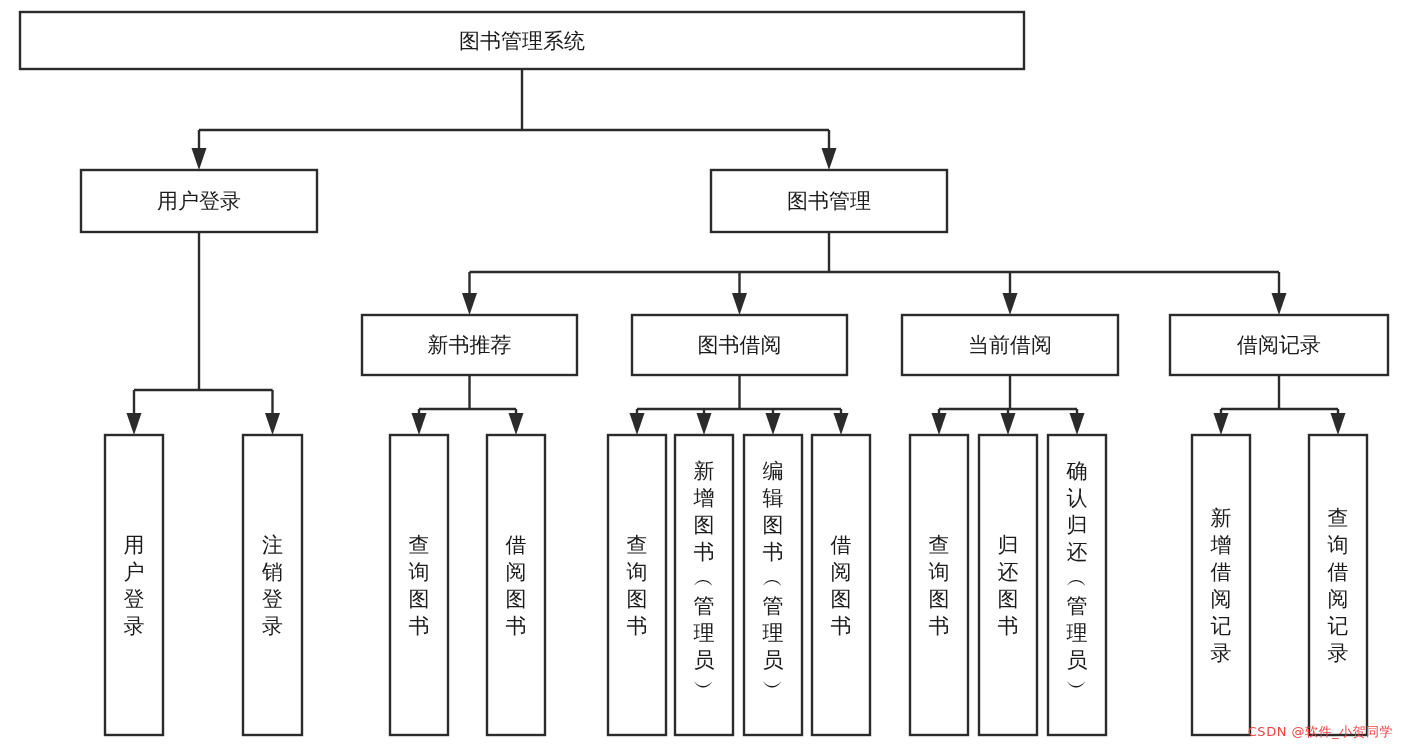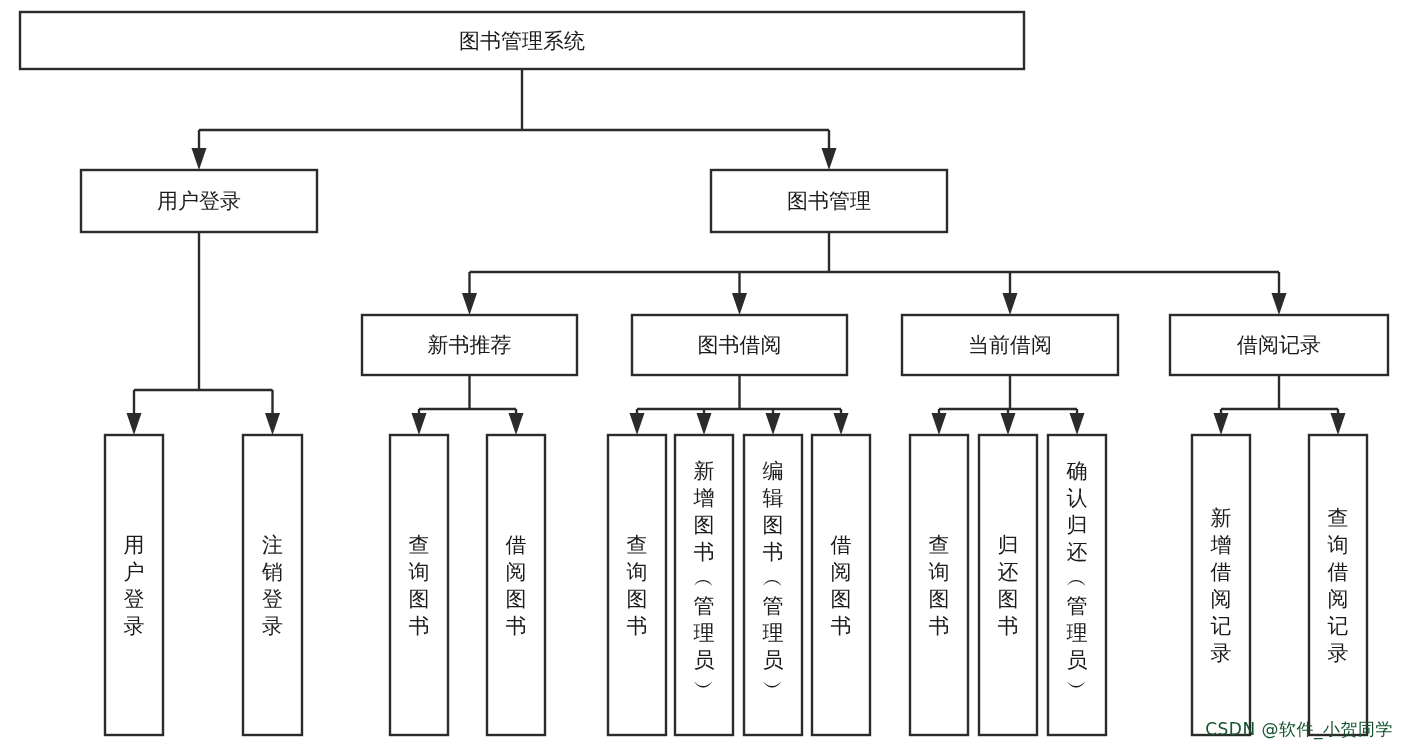--- a/index.html
+++ b/index.html
@@ -53,22 +53,22 @@
     fill: #1b1b1b;
     font-family: "DejaVu Sans", "Liberation Sans", sans-serif;
     font-size: 21px;
     text-anchor: middle;
   }
   .watermark {
     position: absolute;
     right: 12px;
     bottom: 6px;
     font-family: "DejaVu Sans", "Liberation Sans", sans-serif;
-    font-size: 17px;
-    color: #14532d;
+    font-size: 13px;
+    color: #ef4444;
     letter-spacing: 0.5px;
     white-space: nowrap;
     pointer-events: none;
   }
 </style>
 </head>
 <body>
 
 <div id="diagram-root">
   <svg id="tree-svg" viewBox="0 0 1405 747">

